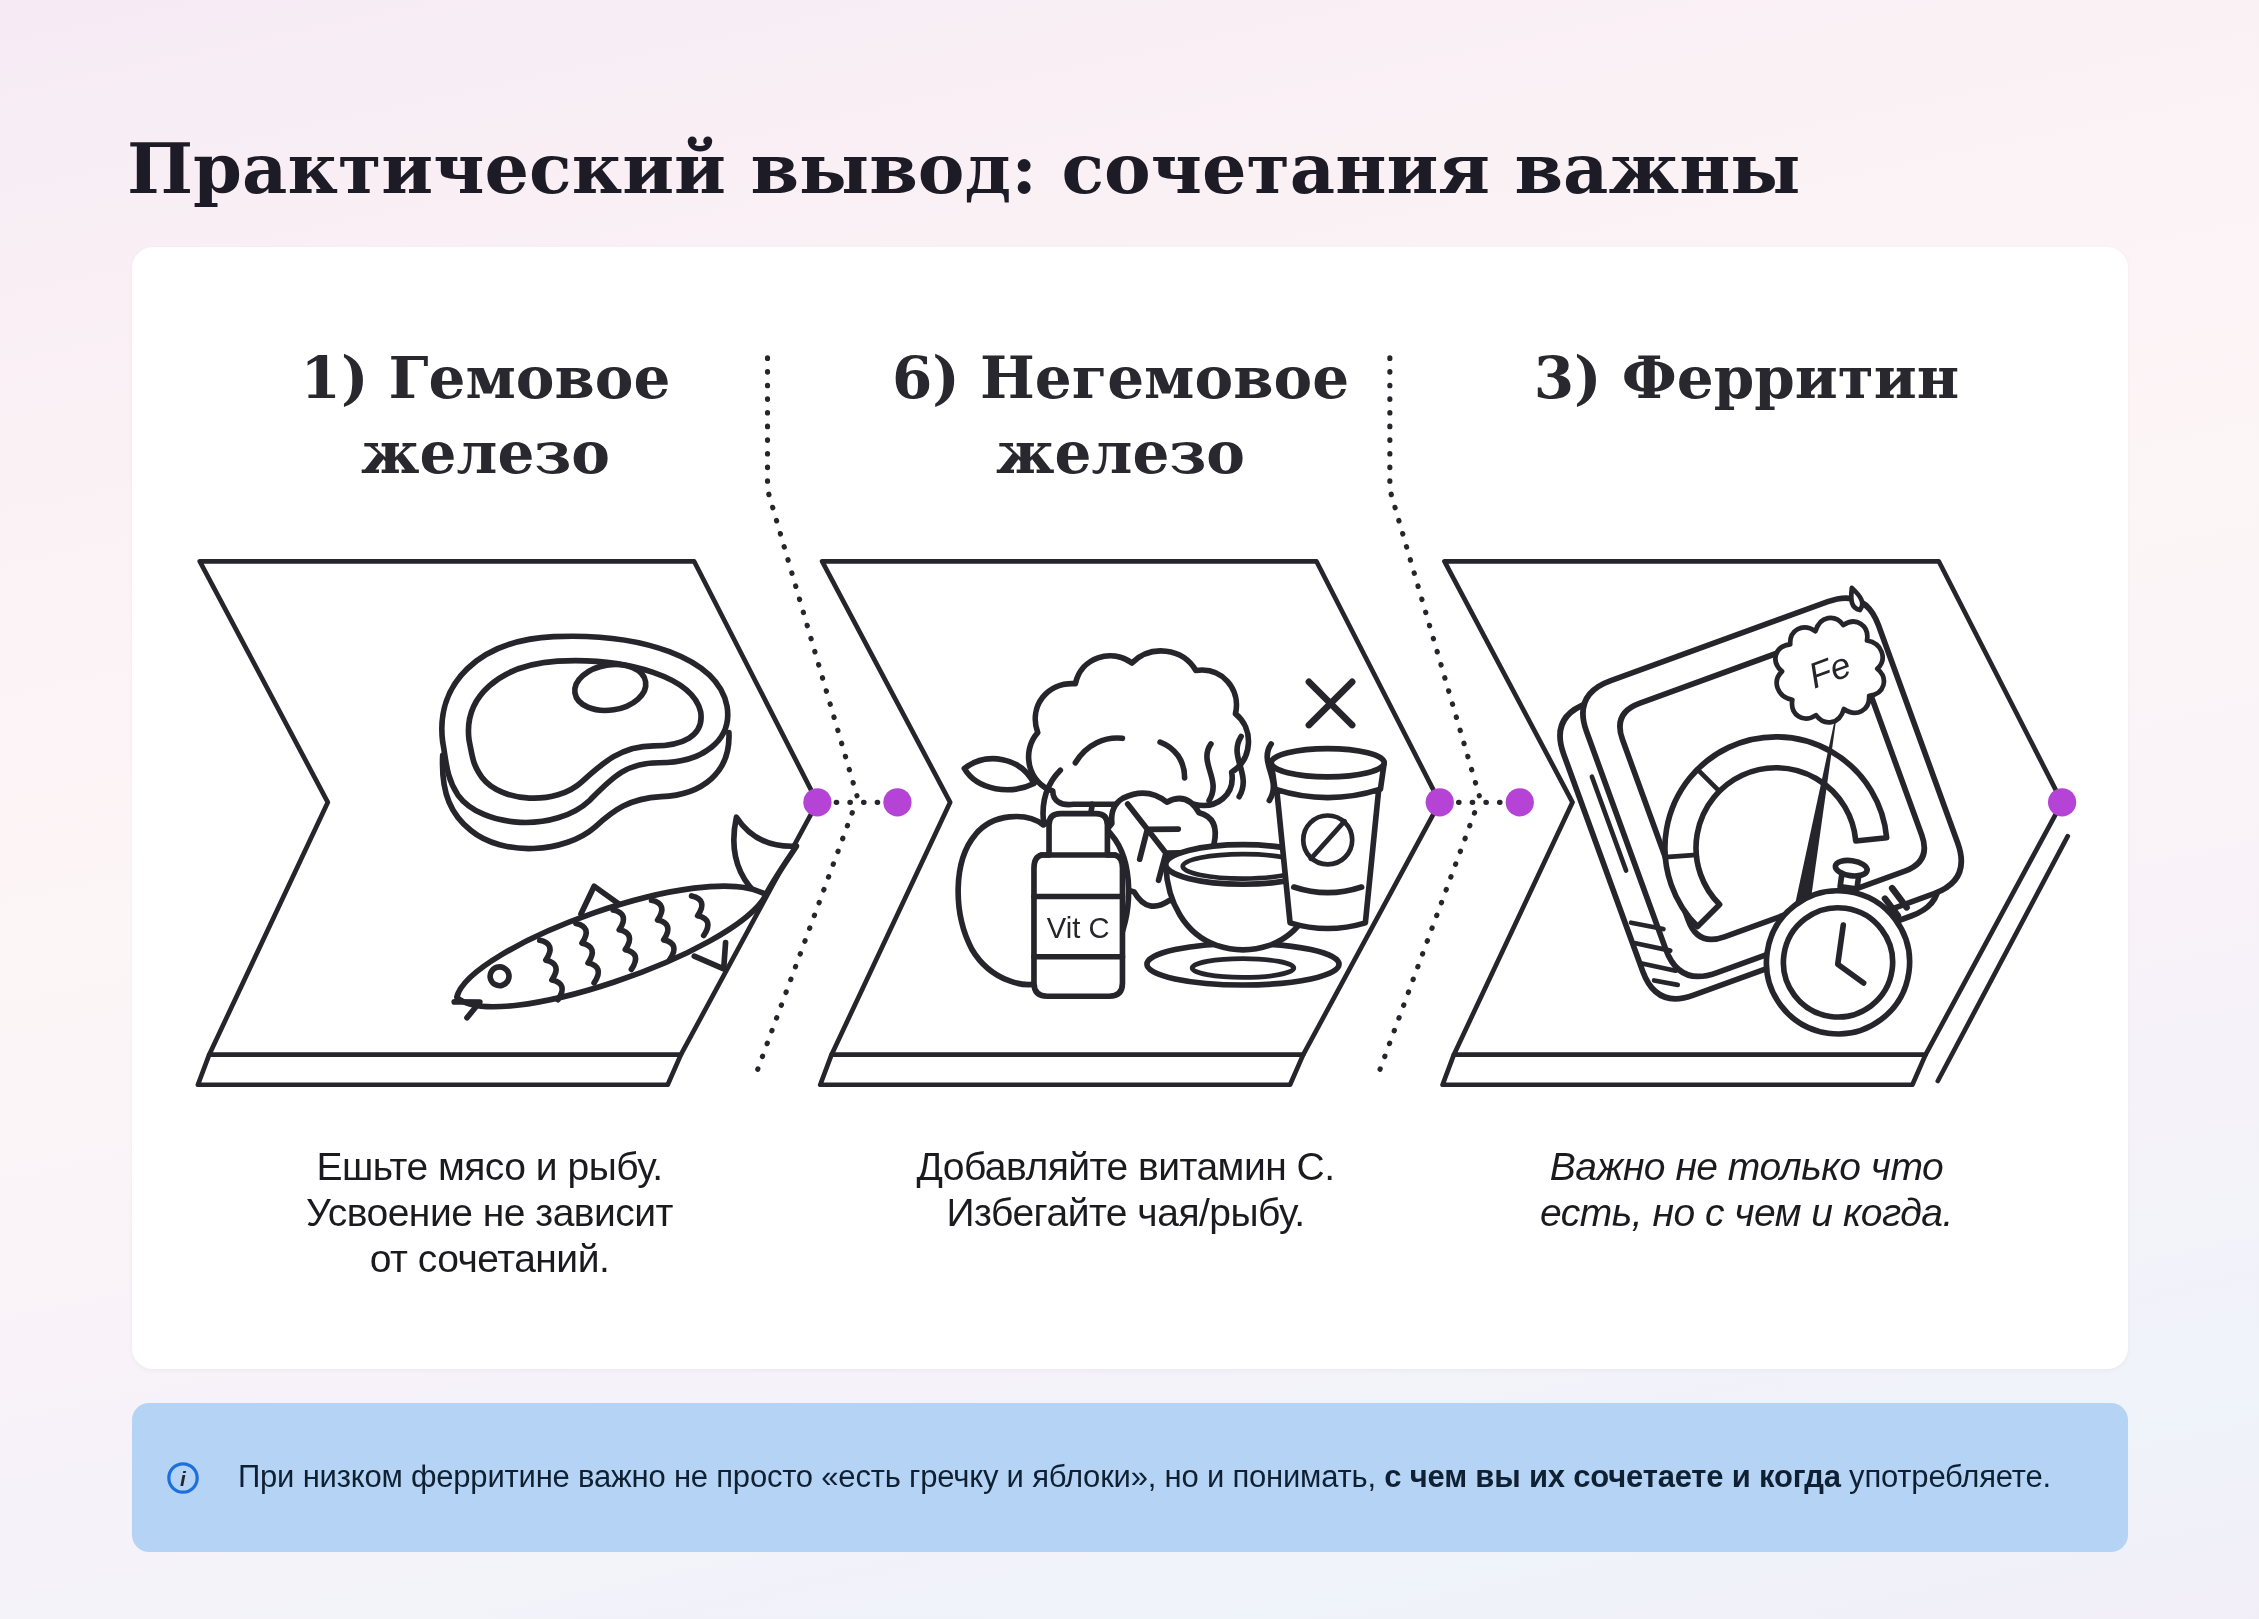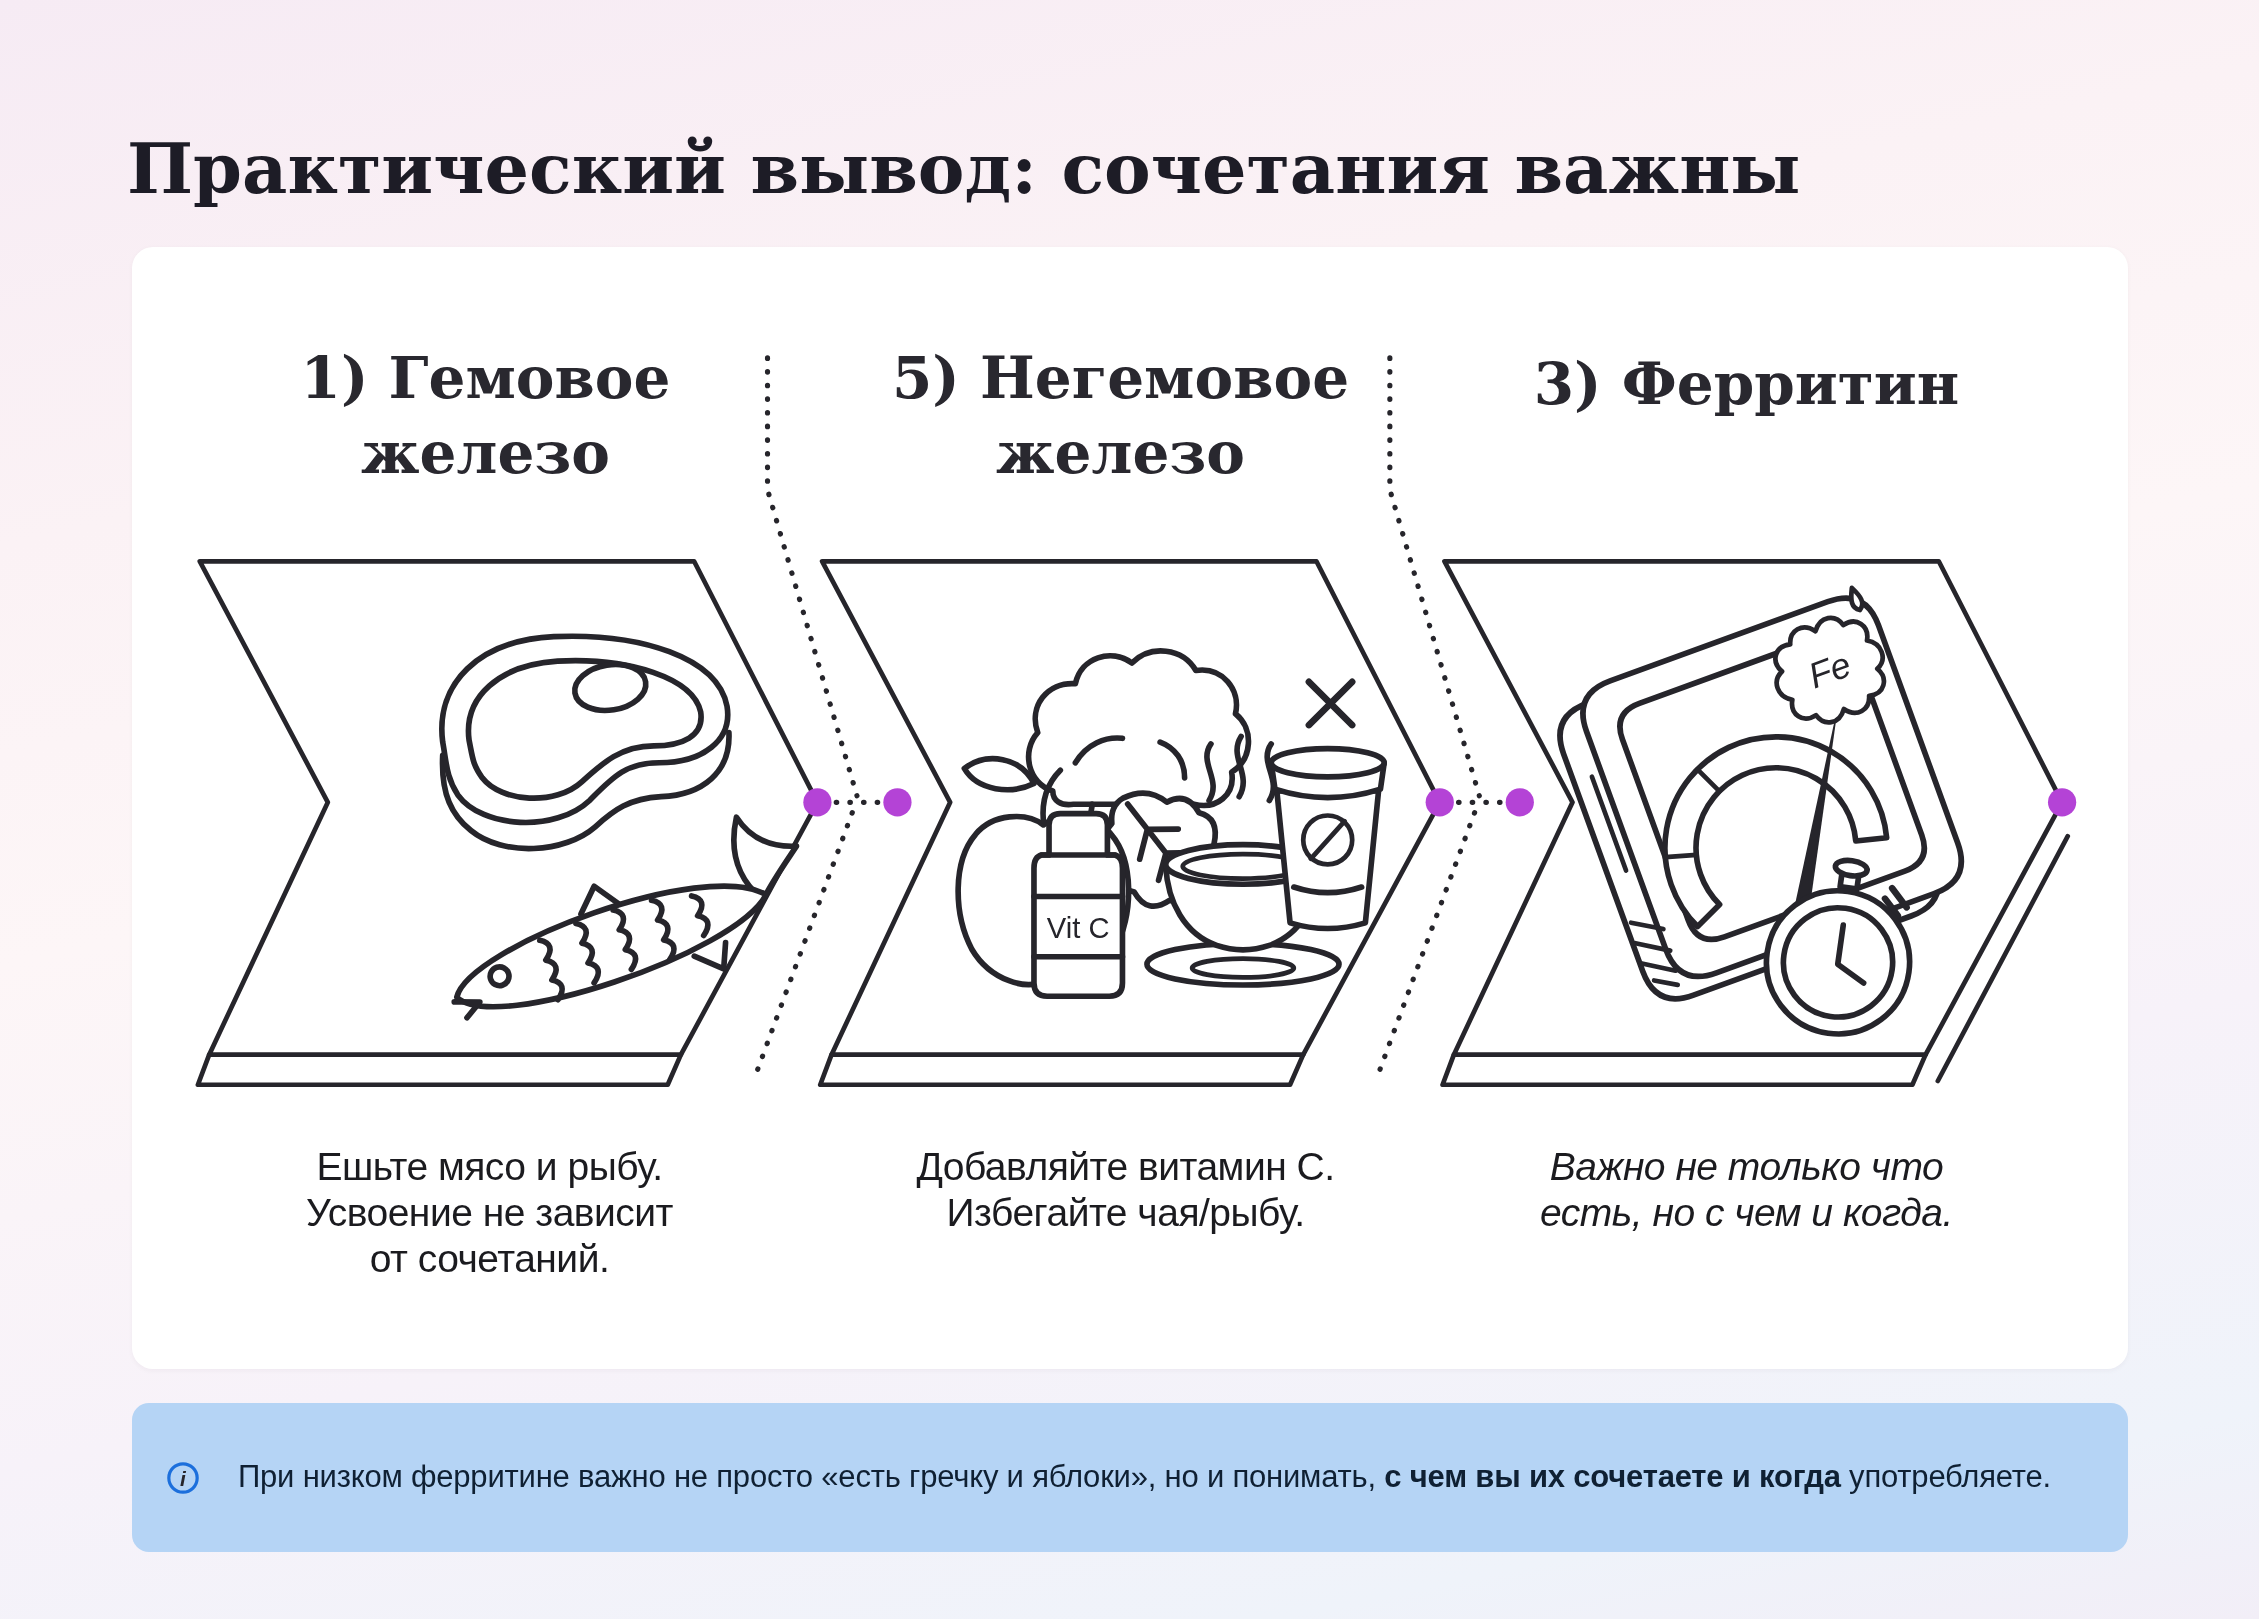--- a/index.html
+++ b/index.html
@@ -18,21 +18,21 @@
     background:#ffffff;border-radius:21px;box-shadow:0 1.9px 5.6px rgba(40,20,60,.04);
   }
   .diagram-svg{position:absolute;left:0;top:90px;width:1996px;height:796px;}
   .step-header{
     position:absolute;top:94px;width:565px;text-align:center;
     font-family:"DejaVu Serif","Liberation Serif",serif;font-weight:700;
     font-size:58px;line-height:75px;color:#29282f;
   }
   .step-header.h1{left:71px;}
   .step-header.h2{left:706px;}
-  .step-header.h3{left:1332px;margin-top:6px;}
+  .step-header.h3{left:1332px;}
   .step-caption{
     position:absolute;top:897px;width:621px;text-align:center;
     font-size:39px;line-height:46px;color:#1b1b1f;letter-spacing:-0.5px;
   }
   .step-caption.c1{left:47px;}
   .step-caption.c2{left:683px;}
   .step-caption.c3{left:1304px;font-style:italic;}
   .info-banner{
     position:absolute;left:132px;top:1403px;width:1996px;height:149px;
     background:#b5d4f5;border-radius:17px;display:flex;align-items:center;
@@ -53,21 +53,21 @@
 
   <h1 class="page-title">Практический вывод: сочетания важны</h1>
 
   <div class="card">
 
     <div class="step-header h1">
       <span>1) Гемовое</span><br>
       <span>железо</span>
     </div>
     <div class="step-header h2">
-      <span>5) Негемовое</span><br>
+      <span>6) Негемовое</span><br>
       <span>железо</span>
     </div>
     <div class="step-header h3">
       <span>3) Ферритин</span>
     </div>
 
     <svg class="diagram-svg" viewBox="0 0 2120 845">
 
       <g class="ink" style="stroke-width:5.5" stroke-dasharray="0.5 14">
         <path d="M675,22 V162 L770,487"></path>

